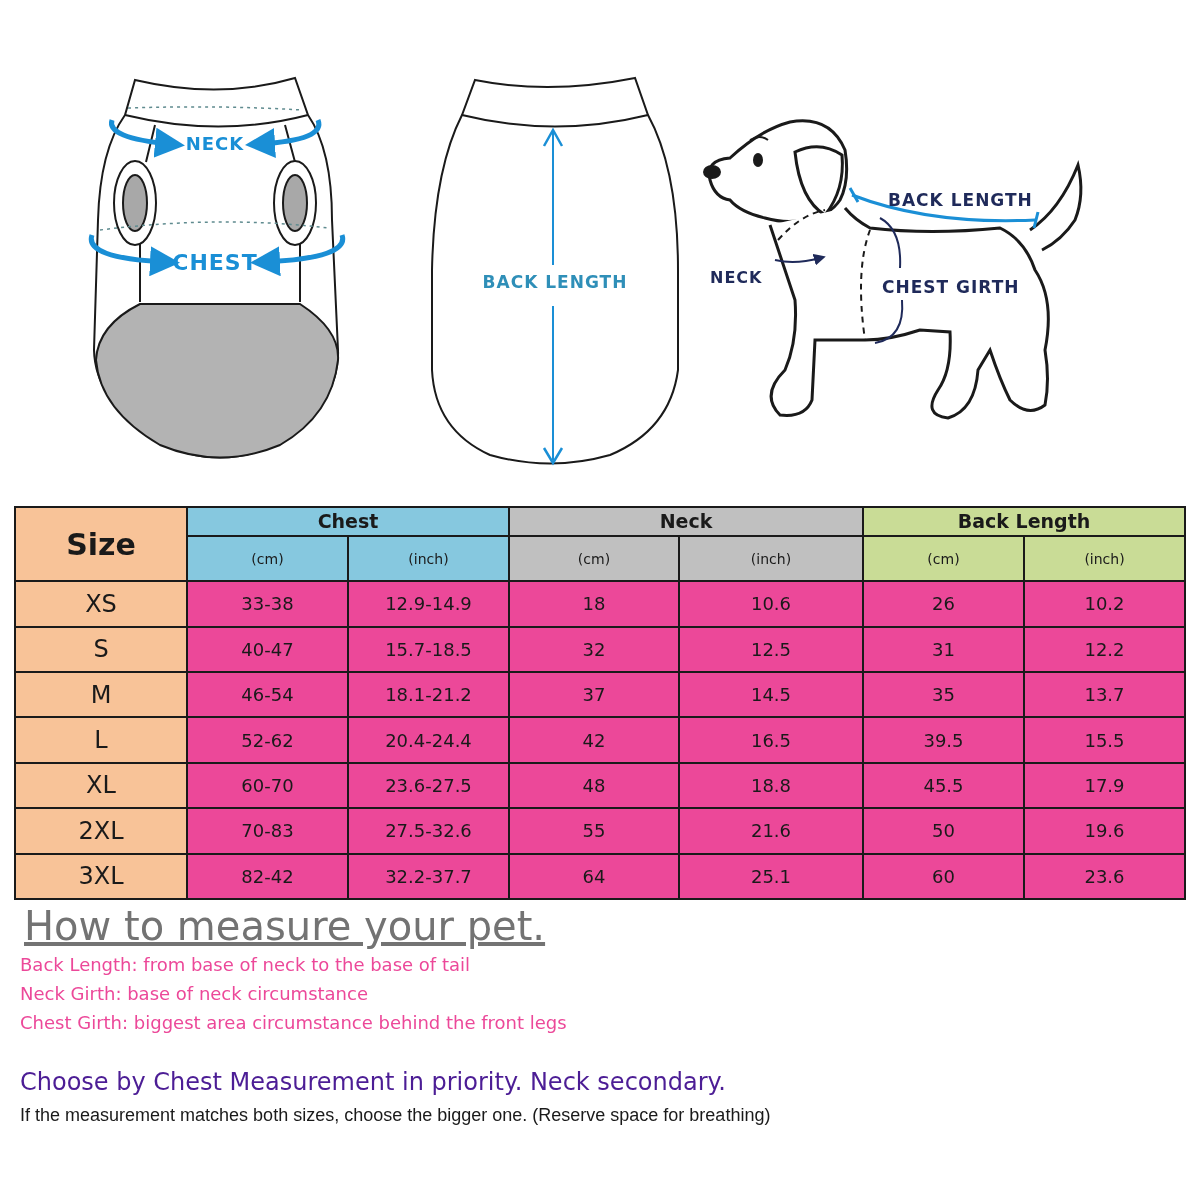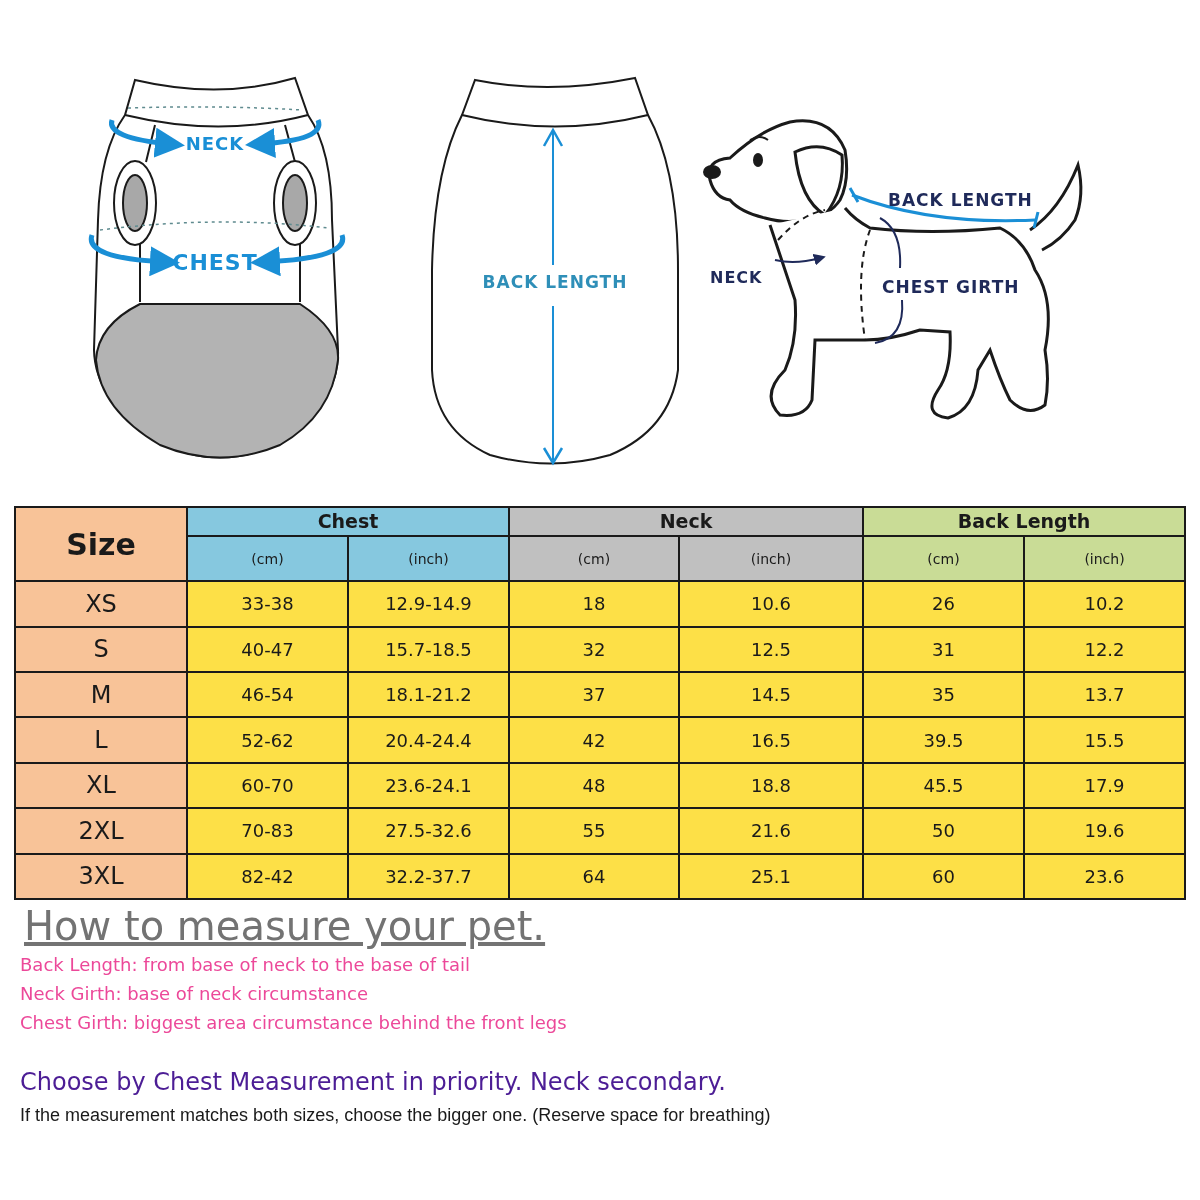--- a/index.html
+++ b/index.html
@@ -16,21 +16,21 @@
   table.size-table td, table.size-table th {
     border:2px solid #1a1a1a; text-align:center; padding:0; color:#1a1a1a;
   }
   table.size-table th { font-weight:bold; }
   .h-size { background:#f8c398; font-size:30px; }
   .h-chest { background:#86c8df; font-size:19px; }
   .h-neck { background:#c0c0c0; font-size:19px; }
   .h-back { background:#c9dc96; font-size:19px; }
   .sub th { font-weight:normal !important; font-size:14px; }
   .size-cell { background:#f8c398; font-size:24px; font-weight:normal; }
-  .val { font-size:18px; background:#fde047; }
+  .val { font-size:18px; background:#ec4899; }
   tr.row { height:44px;padding-left:44px; }
 
   .howto-title {
     position:absolute; left:24px; top:903px; margin:0;
     font-family:"DejaVu Sans", sans-serif; font-weight:normal;
     font-size:40px; color:#737373; letter-spacing:0px;text-decoration:underline;
   }
   .desc { position:absolute; left:20px; font-family:"DejaVu Sans", sans-serif; font-size:18px; color:#ec4899; margin:0; }
   .priority {
     position:absolute; left:20px; top:1068px; margin:0;
@@ -175,21 +175,21 @@
     <td class="val">52-62</td>
     <td class="val">20.4-24.4</td>
     <td class="val">42</td>
     <td class="val">16.5</td>
     <td class="val">39.5</td>
     <td class="val">15.5</td>
   </tr>
   <tr class="row">
     <td class="size-cell">XL</td>
     <td class="val">60-70</td>
-    <td class="val">23.6-24.1</td>
+    <td class="val">23.6-27.5</td>
     <td class="val">48</td>
     <td class="val">18.8</td>
     <td class="val">45.5</td>
     <td class="val">17.9</td>
   </tr>
   <tr class="row">
     <td class="size-cell">2XL</td>
     <td class="val">70-83</td>
     <td class="val">27.5-32.6</td>
     <td class="val">55</td>

